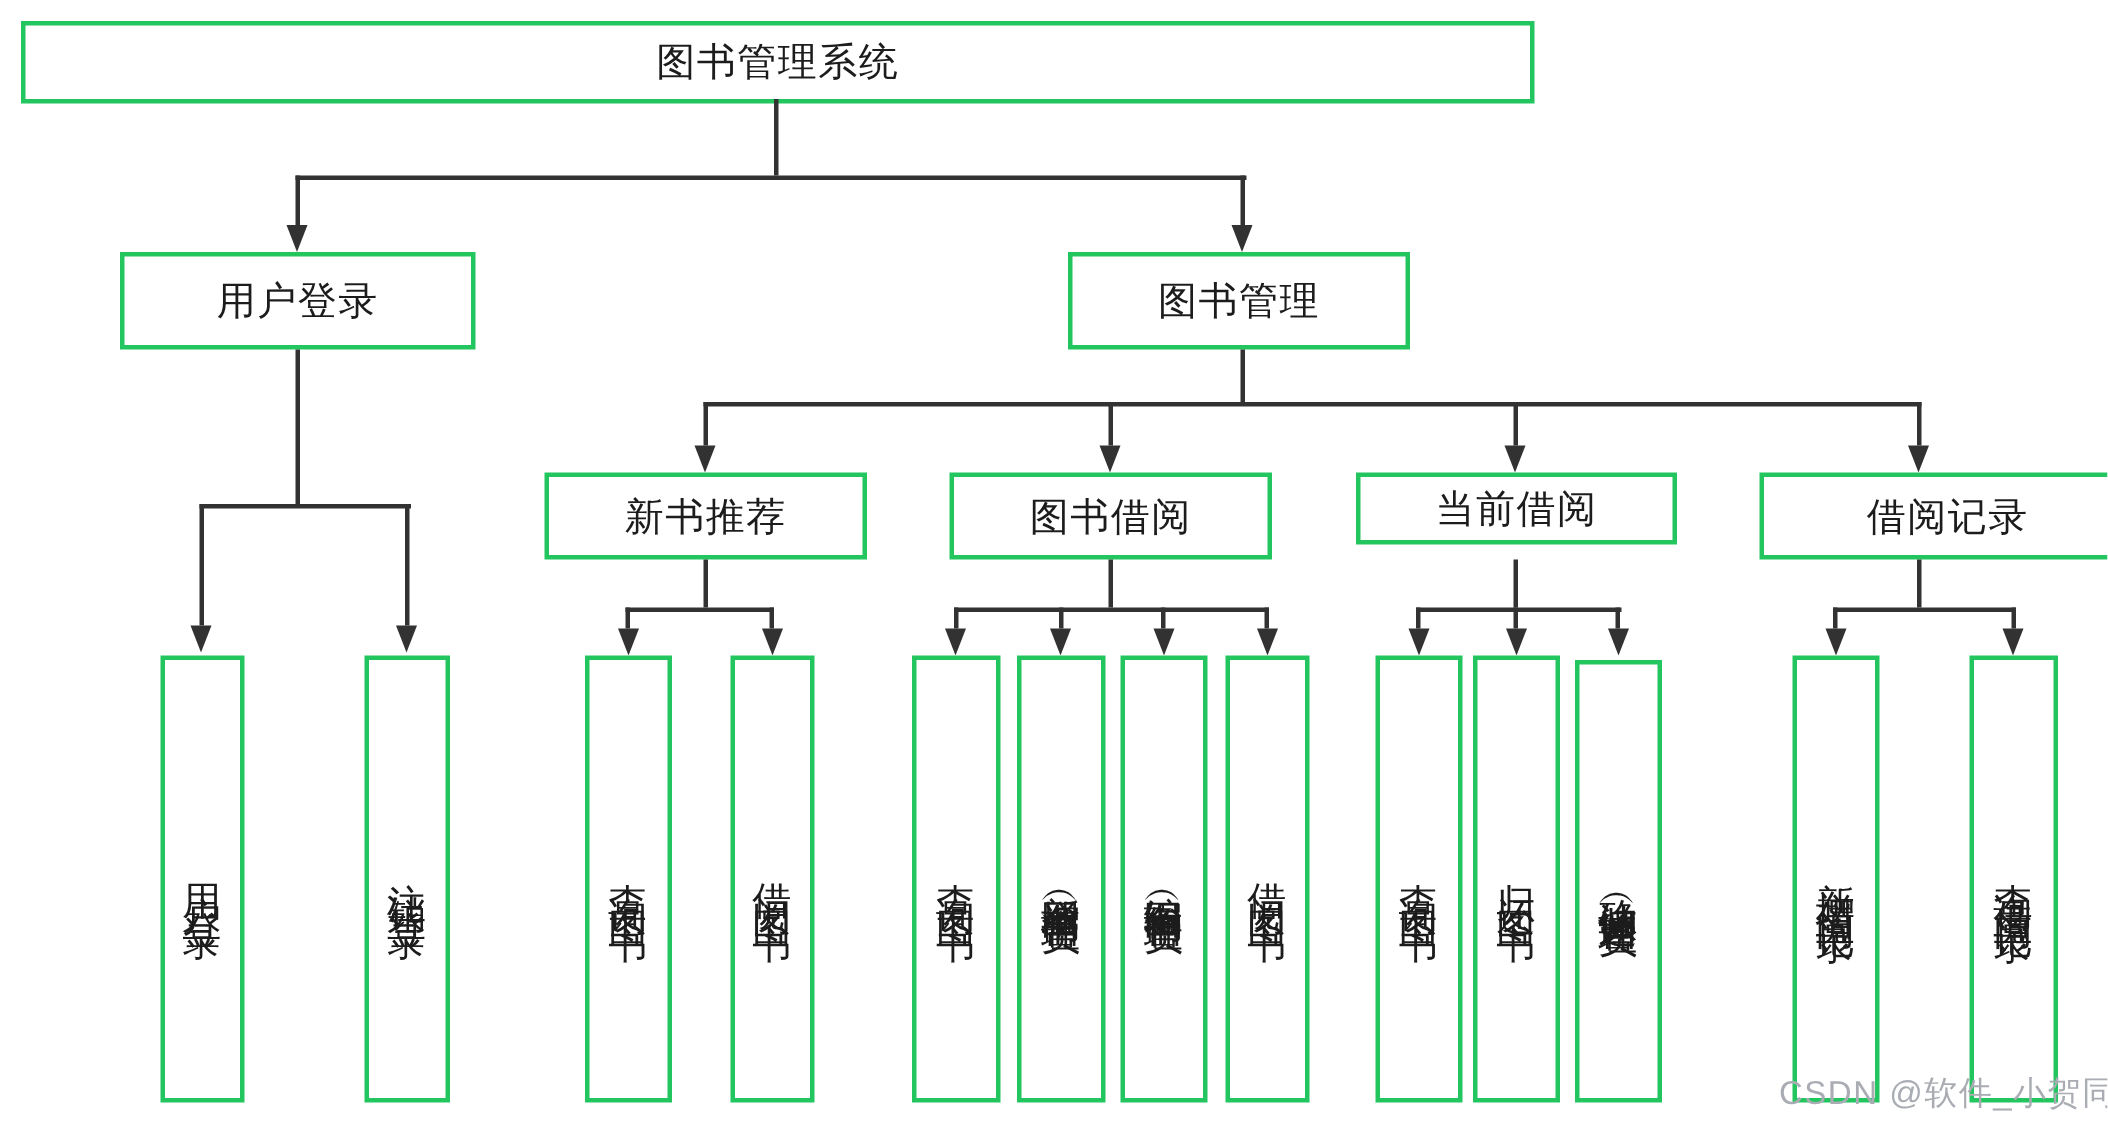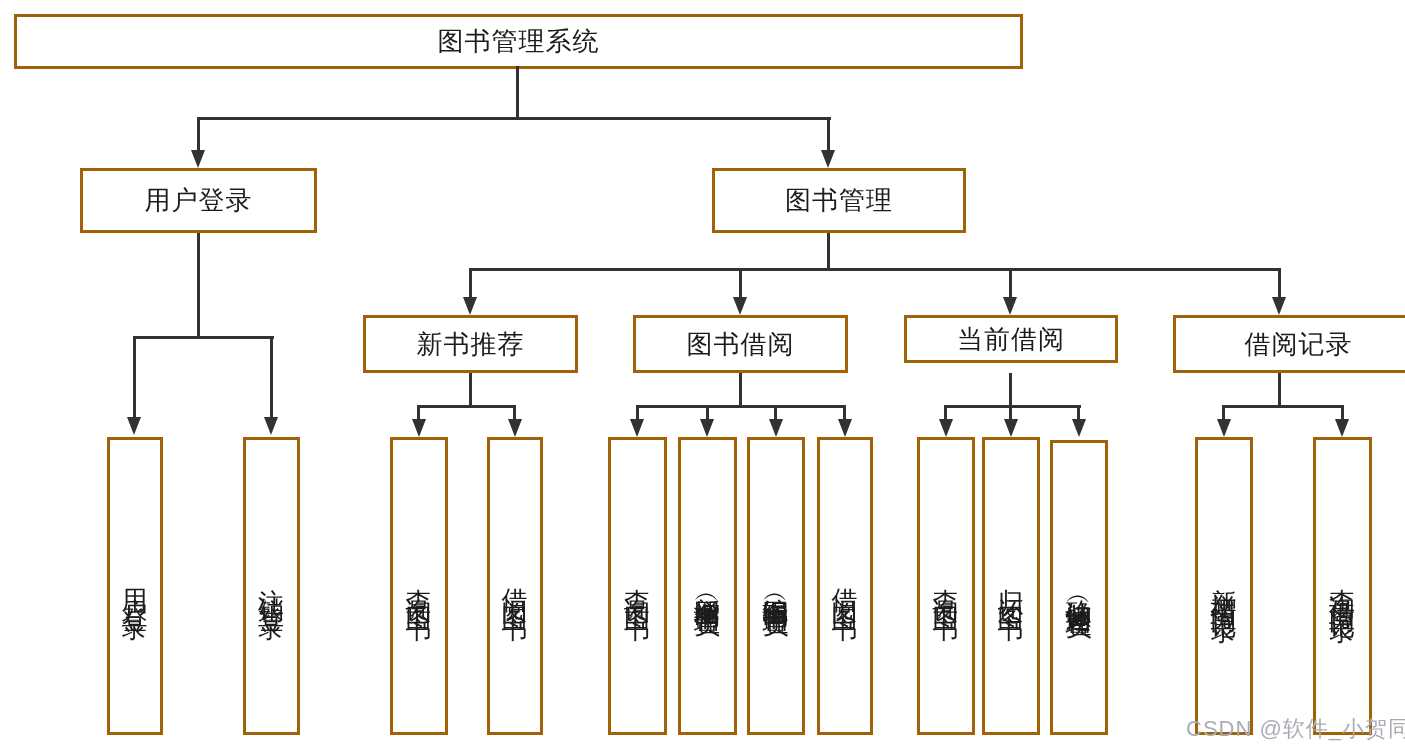--- a/index.html
+++ b/index.html
@@ -1,21 +1,21 @@
 <!DOCTYPE html>
 <html><head>
 <meta charset="utf-8">
 <style>
   html,body{margin:0;padding:0;background:#fff;}
   .canvas{
     position:relative;width:1405px;height:747px;background:#ffffff;
     font-family:"Liberation Sans","DejaVu Sans",sans-serif;color:#1c1c1c;overflow:hidden;
   }
   .box{
-    position:absolute;box-sizing:border-box;border:3px solid #a16207;background:#ffffff;
+    position:absolute;box-sizing:border-box;border:3px solid #22c55e;background:#ffffff;
     display:flex;align-items:center;justify-content:center;text-align:left;
   }
   .h{font-size:26px;letter-spacing:1px;white-space:nowrap;}
   .v{writing-mode:vertical-rl;text-orientation:mixed;font-size:26px;line-height:1;}
   .sp-wide{letter-spacing:9px;}
   .sp-mid{letter-spacing:6px;}
   .sp-tight{letter-spacing:2px;}
   .hline{position:absolute;height:3px;background:#323232;}
   .vline{position:absolute;width:3px;background:#323232;}
   .arrow{
@@ -38,21 +38,21 @@
   <div>
     <div class="vline" style="left:516px;top:66px;height:51px"></div>
     <div class="hline" style="left:197px;top:117px;width:634px"></div>
     <div class="vline" style="left:197px;top:117px;height:33px"></div>
     <div class="arrow" style="left:191px;top:150px"></div>
     <div class="vline" style="left:827px;top:117px;height:33px"></div>
     <div class="arrow" style="left:821px;top:150px"></div>
   </div>
 
   <div class="box h" style="left:80px;top:168px;width:237px;height:65px">用户登录</div>
-  <div class="box h" style="left:712px;top:168px;width:254px;height:65px">图书管理</div>
+  <div class="box h" style="left:712px;top:168px;width:228px;height:65px">图书管理</div>
 
   <div>
     <div class="vline" style="left:197px;top:233px;height:103px"></div>
     <div class="hline" style="left:133px;top:336px;width:141px"></div>
     <div class="vline" style="left:133px;top:336px;height:81px"></div>
     <div class="arrow" style="left:127px;top:417px"></div>
     <div class="vline" style="left:270px;top:336px;height:81px"></div>
     <div class="arrow" style="left:264px;top:417px"></div>
   </div>
 

